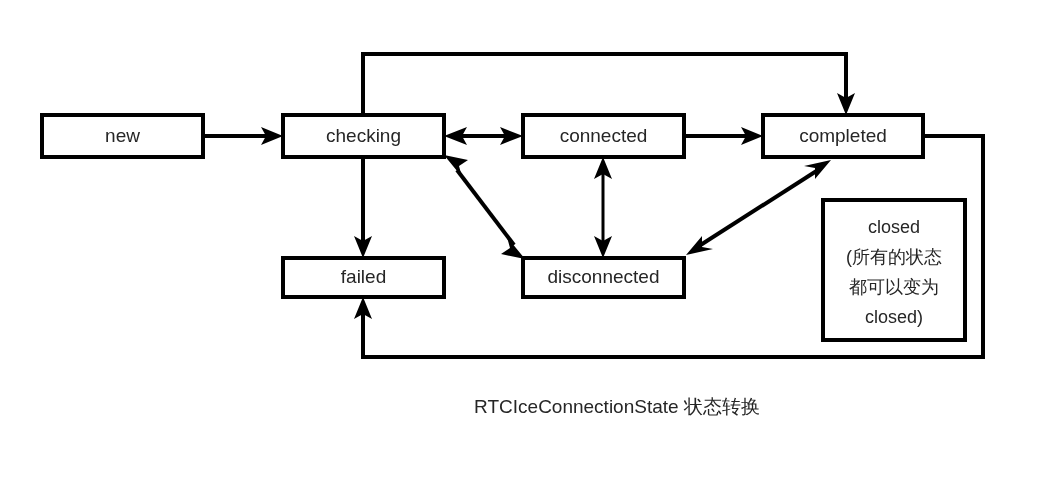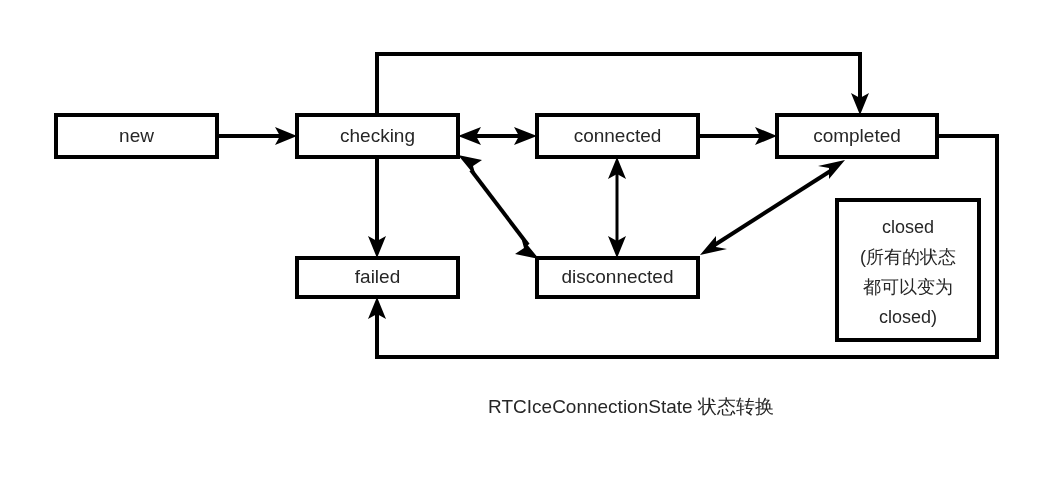--- a/index.html
+++ b/index.html
@@ -10,21 +10,20 @@
   body {
     width: 1040px;
     height: 478px;
     font-family: "Liberation Sans", "DejaVu Sans", sans-serif;
     overflow: hidden;
   }
   #diagram-root {
     position: relative;
     width: 848px;
     height: 478px;
-    padding-left: 14px;
   }
   svg.state-diagram {
     display: block;
     width: 1040px;
     height: 478px;
   }
   .node-box {
     fill: #ffffff;
     stroke: #000000;
     stroke-width: 4;

